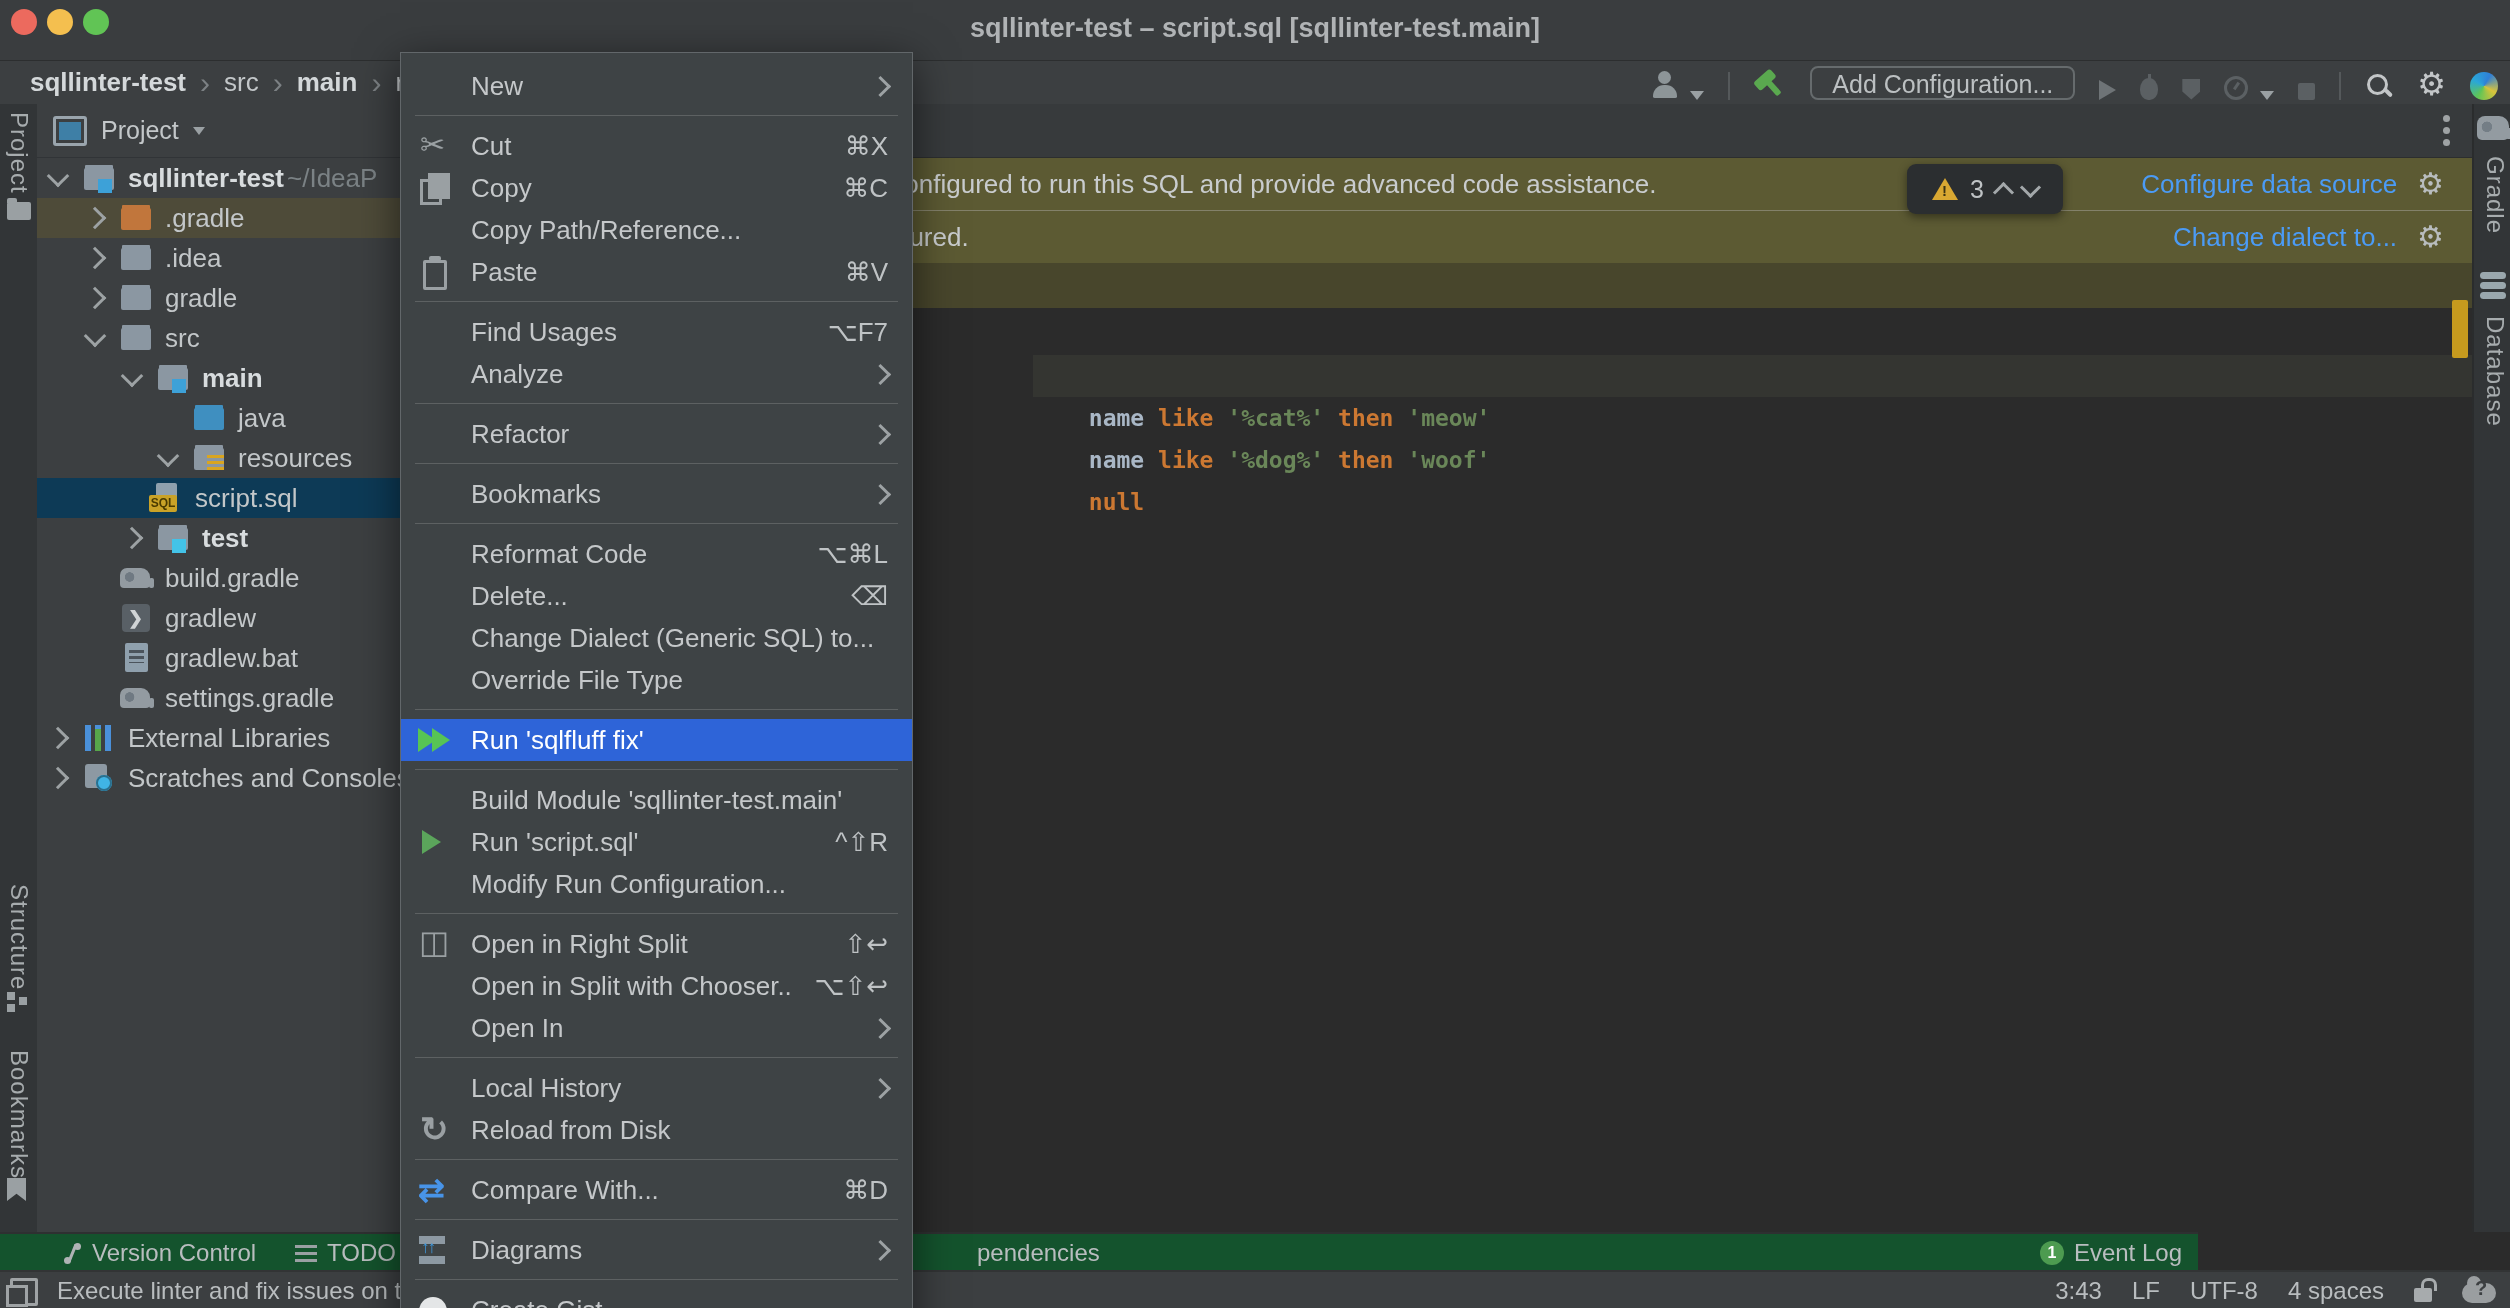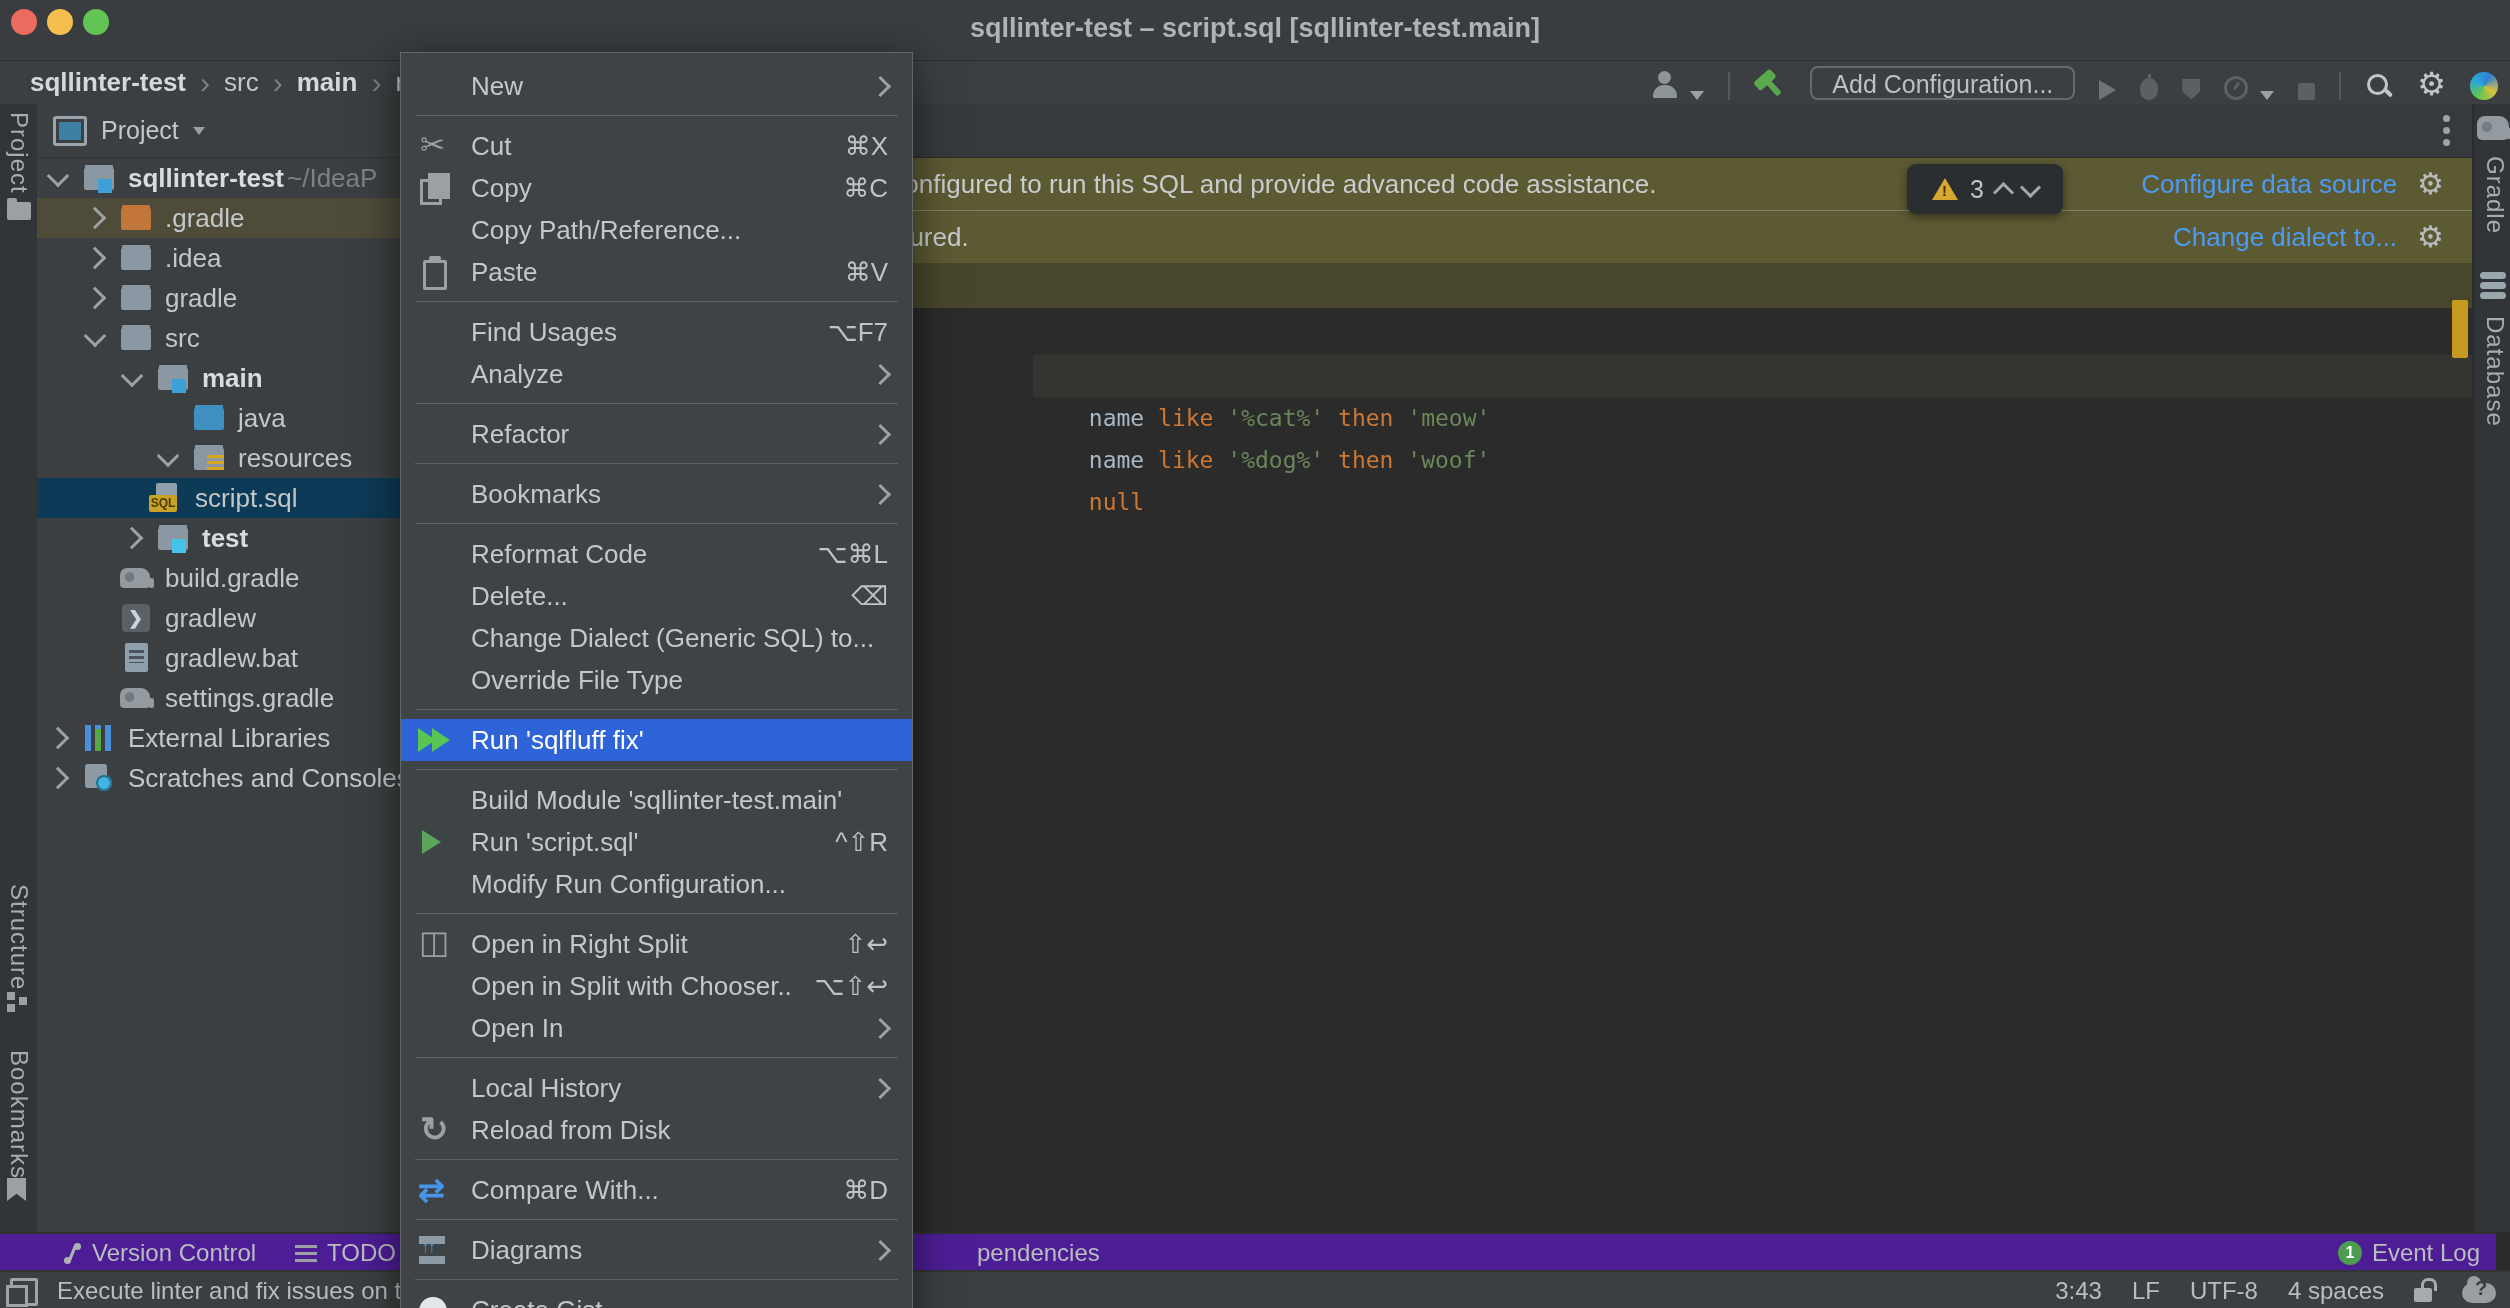--- a/index.html
+++ b/index.html
@@ -144,29 +144,29 @@
   .warn-tri{position:relative;width:26px;height:22px;}
   .warn-tri::before{content:"";position:absolute;left:0;top:0;width:0;height:0;
     border-left:13px solid transparent;border-right:13px solid transparent;border-bottom:22px solid #d9a832;}
   .warn-tri::after{content:"!";position:absolute;left:10px;top:4px;font-size:15px;font-weight:bold;color:#3c3413;}
   #warn-count{font-size:25px;color:#bfc3c5;}
   .wchev{width:12px;height:12px;border-right:3px solid #a3a8aa;border-bottom:3px solid #a3a8aa;}
   .wchev.up{transform:rotate(-135deg);margin-top:6px;}
   .wchev.down{transform:rotate(45deg);margin-top:-4px;}
 
   #line1-highlight{position:absolute;left:628px;top:251px;right:0;height:42px;background:#343531;}
-  #code{position:absolute;left:0;top:251px;right:0;font-family:"DejaVu Sans Mono",monospace;font-size:23px;font-weight:normal;}
+  #code{position:absolute;left:0;top:251px;right:0;font-family:"DejaVu Sans Mono",monospace;font-size:23px;font-weight:bold;}
   .cline{height:42px;line-height:42px;padding-left:573px;white-space:pre;position:relative;}
   .tok[data-c="p"]{color:#a9b7c6;}
   .tok[data-c="k"]{color:#cc7832;}
   .tok[data-c="s"]{color:#6a8759;}
   #scroll-mark{position:absolute;left:2047px;top:196px;width:16px;height:58px;background:#c69a1e;border-radius:2px;z-index:4;}
 
   
-  #bottom-toolbar{position:absolute;left:0;top:1232px;width:2496px;height:38px;background:#4c1d95;border-top:2px solid #2e3031;
+  #bottom-toolbar{position:absolute;left:0;top:1232px;width:2198px;height:38px;background:#14532d;border-top:2px solid #2e3031;
     font-size:24px;color:#b9bdbf;}
   .bt-item{position:absolute;top:0;height:38px;display:flex;align-items:center;gap:10px;}
   .ic-branch{width:20px;height:24px;}
   .ic-branch::before{content:"";position:absolute;left:9px;top:3px;width:3px;height:18px;background:#b0b3b5;transform:rotate(22deg);}
   .ic-branch::after{content:"";position:absolute;left:2px;top:16px;width:7px;height:7px;border-radius:50%;background:#b0b3b5;
     box-shadow:10px -14px 0 #b0b3b5;}
   .ic-todo{width:22px;height:17px;background:repeating-linear-gradient(#9aa0a3 0 3px,transparent 3px 7px);}
   .event-badge{width:24px;height:24px;border-radius:50%;background:#4d9b50;color:#fff;font-size:16px;font-weight:bold;
     text-align:center;line-height:24px;}
 

